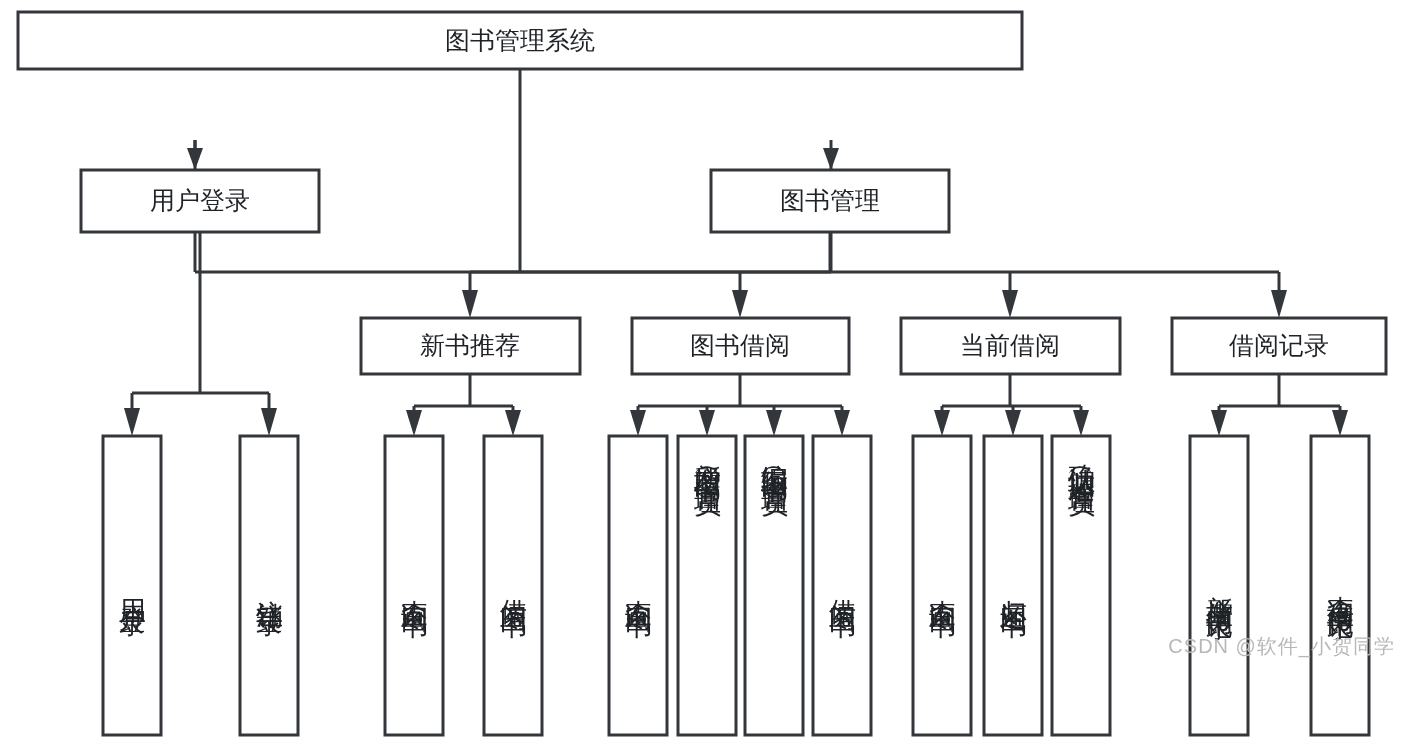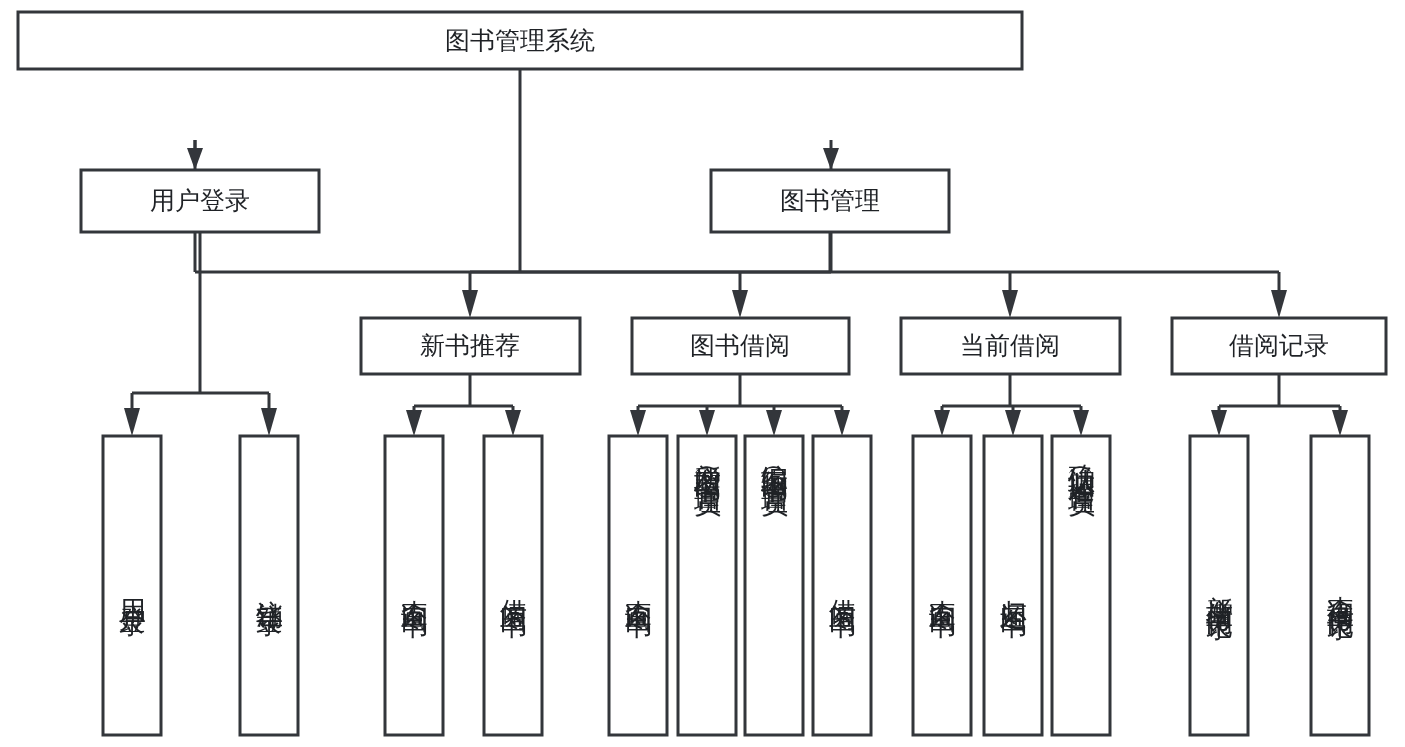--- a/index.html
+++ b/index.html
@@ -242,13 +242,14 @@
   <div class="leaf-text-wrap" style="left:1052px; top:436px; width:58px; height:299px; align-items:flex-start;">
     <span class="leaf-text" style="margin-top:6px;">确认归还（管理员）</span>
   </div>
   <div class="leaf-text-wrap" style="left:1190px; top:436px; width:58px; height:299px;">
     <span class="leaf-text">新增借阅记录</span>
   </div>
   <div class="leaf-text-wrap" style="left:1311px; top:436px; width:58px; height:299px;">
     <span class="leaf-text">查询借阅记录</span>
   </div>
 
+  <div class="watermark">CSDN @软件_小贺同学</div>
 </div>
 
 </body></html>

